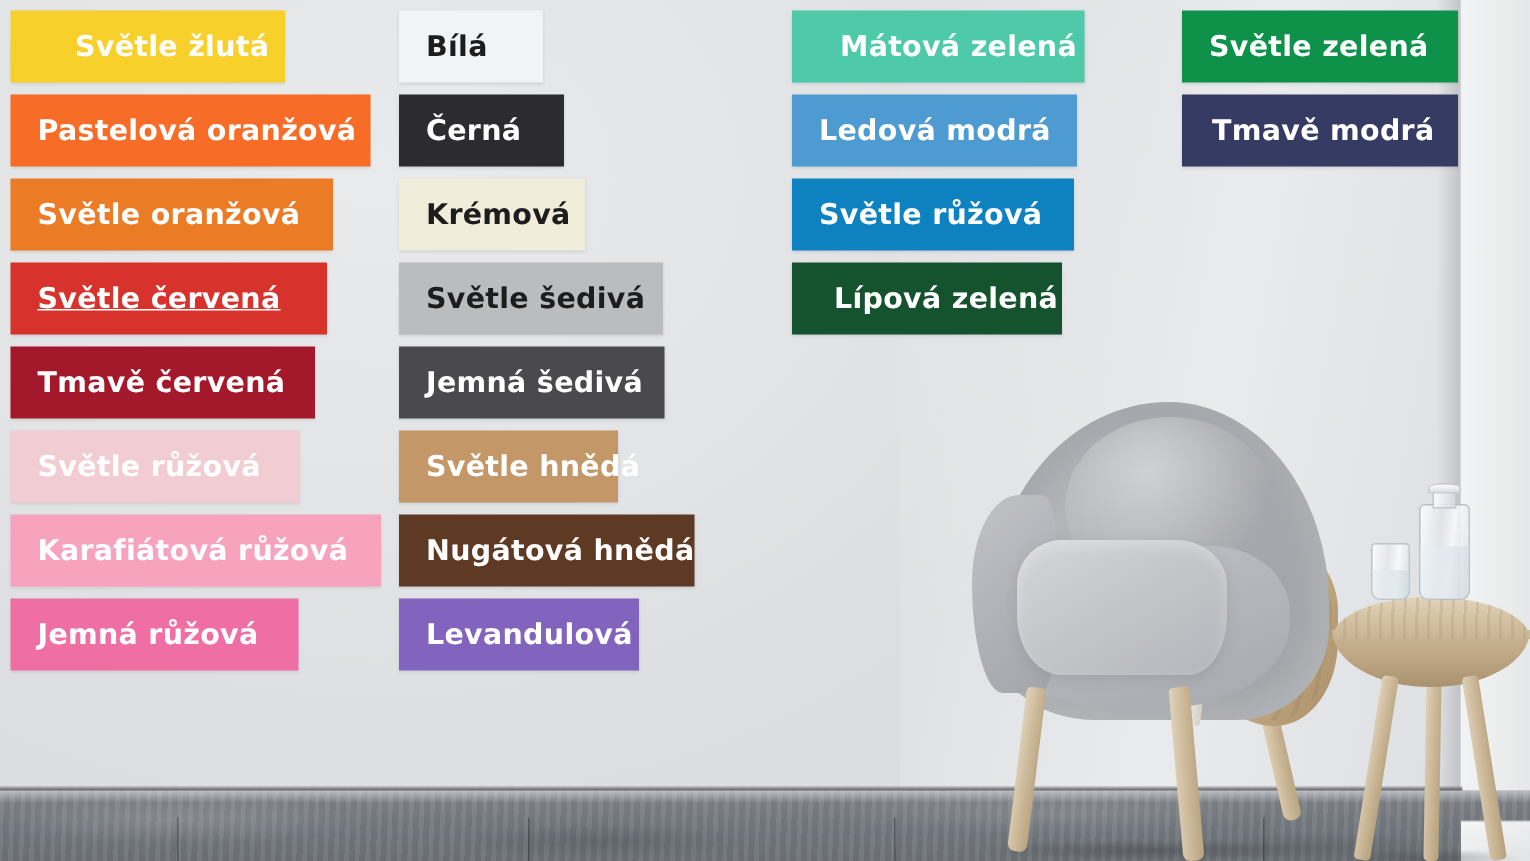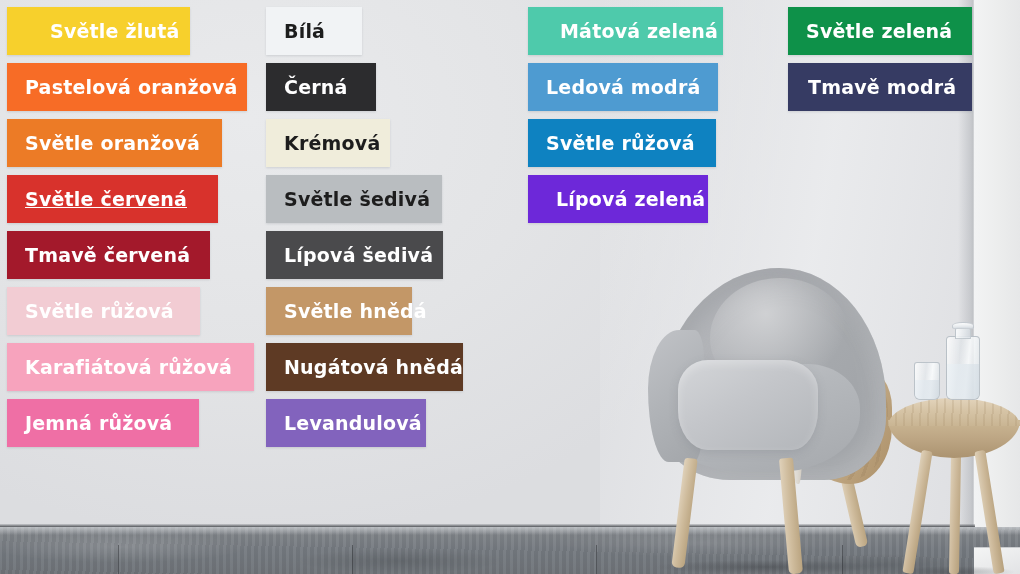--- a/index.html
+++ b/index.html
@@ -311,21 +311,21 @@
         <div class="swatch" style="background: rgb(44, 44, 46); color: rgb(255, 255, 255); width: 110px;">
           <span>Černá</span>
         </div>
         <div class="swatch" style="background: rgb(240, 237, 219); color: rgb(29, 29, 29); width: 124px;">
           <span>Krémová</span>
         </div>
         <div class="swatch" style="background: rgb(185, 189, 192); color: rgb(29, 29, 29); width: 176px;">
           <span>Světle šedivá</span>
         </div>
         <div class="swatch" style="background: rgb(74, 74, 76); color: rgb(255, 255, 255); width: 177px;">
-          <span>Lípová šedivá</span>
+          <span>Jemná šedivá</span>
         </div>
         <div class="swatch" style="background: rgb(195, 151, 103); color: rgb(255, 255, 255); width: 146px;">
           <span>Světle hnědá</span>
         </div>
         <div class="swatch" style="background: rgb(94, 58, 36); color: rgb(255, 255, 255); width: 197px; text-align: center;">
           <span>Nugátová hnědá</span>
         </div>
         <div class="swatch" style="background: rgb(130, 99, 189); color: rgb(255, 255, 255); width: 160px;">
           <span>Levandulová</span>
         </div>
@@ -333,21 +333,21 @@
       <div class="col" style="left: 528px; top: 7px;">
         <div class="swatch" style="background: rgb(78, 202, 171); color: rgb(255, 255, 255); width: 195px; padding-left: 32px;">
           <span>Mátová zelená</span>
         </div>
         <div class="swatch" style="background: rgb(78, 155, 209); color: rgb(255, 255, 255); width: 190px;">
           <span>Ledová modrá</span>
         </div>
         <div class="swatch" style="background: rgb(14, 130, 193); color: rgb(255, 255, 255); width: 188px;">
           <span>Světle růžová</span>
         </div>
-        <div class="swatch" style="background: #6d28d9; color: rgb(255, 255, 255); width: 180px; padding-left: 28px;">
+        <div class="swatch" style="background: #14532d; color: rgb(255, 255, 255); width: 180px; padding-left: 28px;">
           <span>Lípová zelená</span>
         </div>
       </div>
       <div class="col" style="left: 788px; top: 7px;">
         <div class="swatch" style="background: rgb(14, 145, 73); color: rgb(255, 255, 255); width: 184px;">
           <span>Světle zelená</span>
         </div>
         <div class="swatch" style="background: rgb(54, 59, 99); color: rgb(255, 255, 255); width: 184px; padding-left: 20px;">
           <span>Tmavě modrá</span>
         </div>

